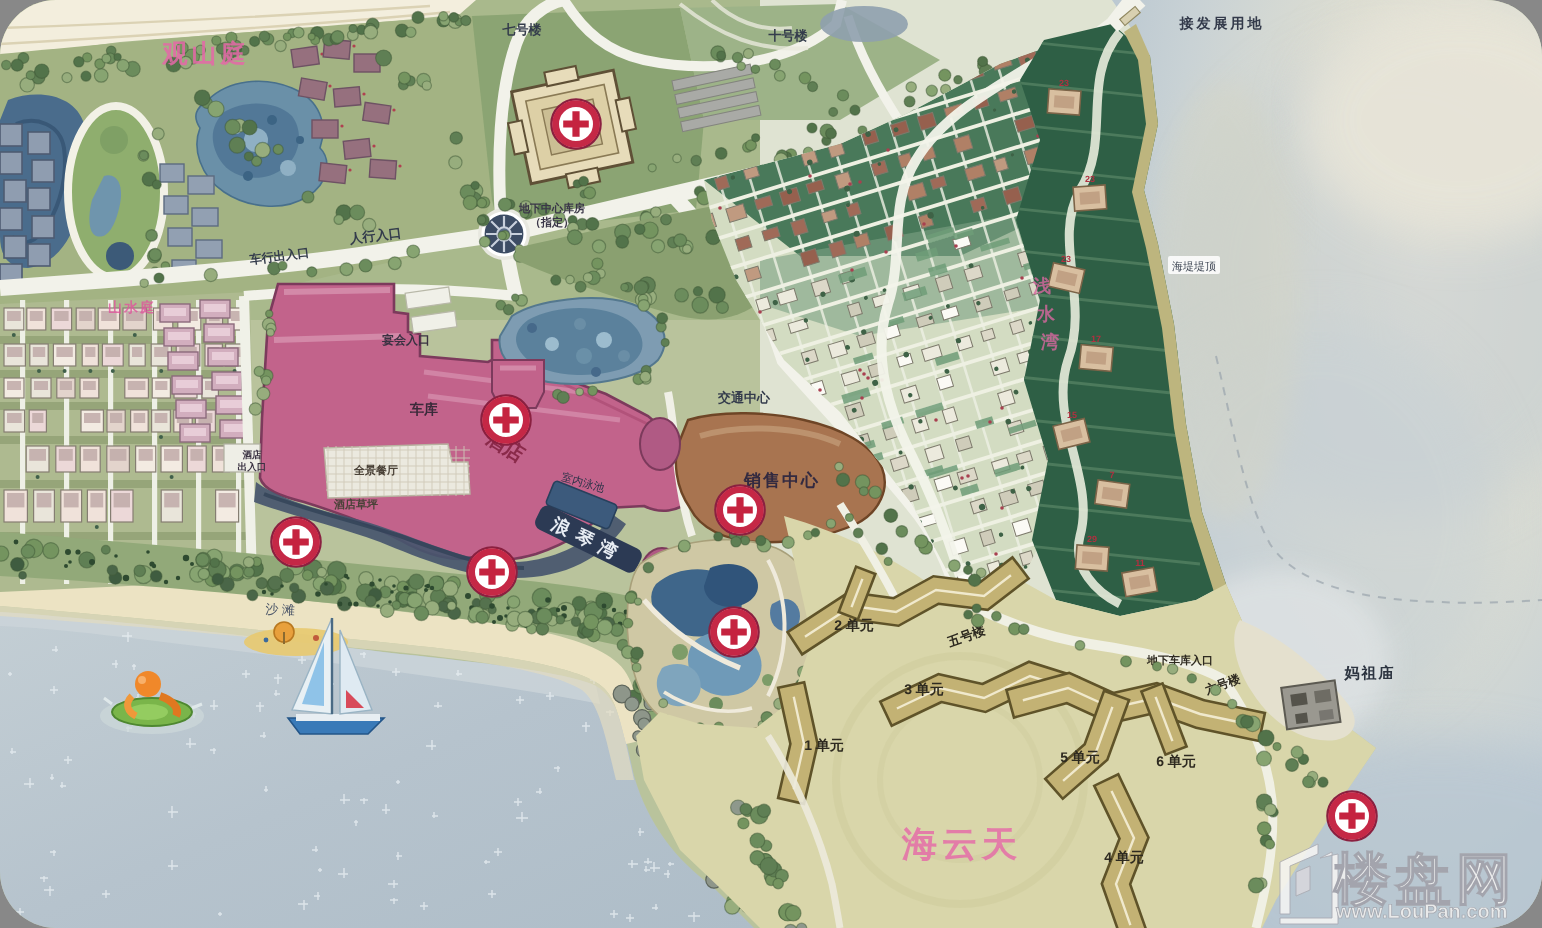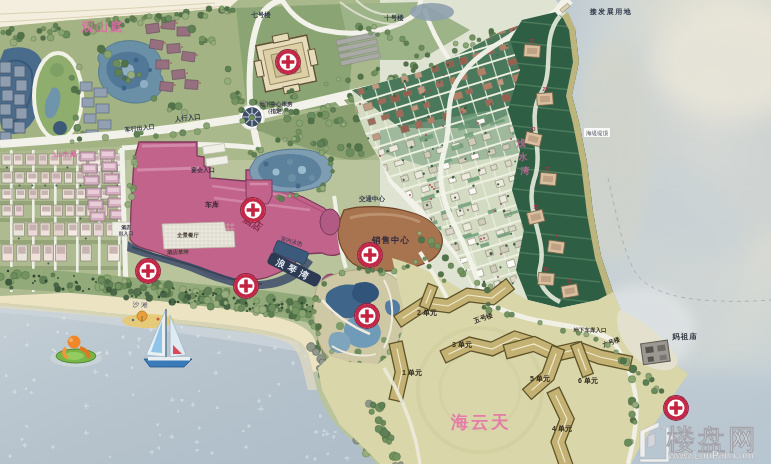--- a/index.html
+++ b/index.html
@@ -1,15 +1,15 @@
 <!DOCTYPE html>
 <html><head><meta charset="utf-8">
 <style>
 html,body{margin:0;padding:0;background:#888;}
-#map{position:relative;width:771px;height:464px;overflow:hidden;font-family:"Liberation Sans",sans-serif;}
+#map{position:relative;width:771px;height:464px;overflow:hidden;font-family:"Liberation Sans",sans-serif;border-radius:28px;}
 svg text{font-family:"Liberation Sans",sans-serif;}
 </style></head>
 <body>
 <div id="map">
 <svg width="771" height="464" viewBox="0 0 771 464">
 <rect width="771" height="464" fill="#b9c39c"></rect>
 <rect x="0" y="0" width="560" height="160" fill="#a9b98c"></rect>
 <rect x="380" y="0" width="200" height="310" fill="#dfe3d2"></rect>
 <defs>
 <radialGradient id="seaR" cx="0.72" cy="0.28" r="0.9">

